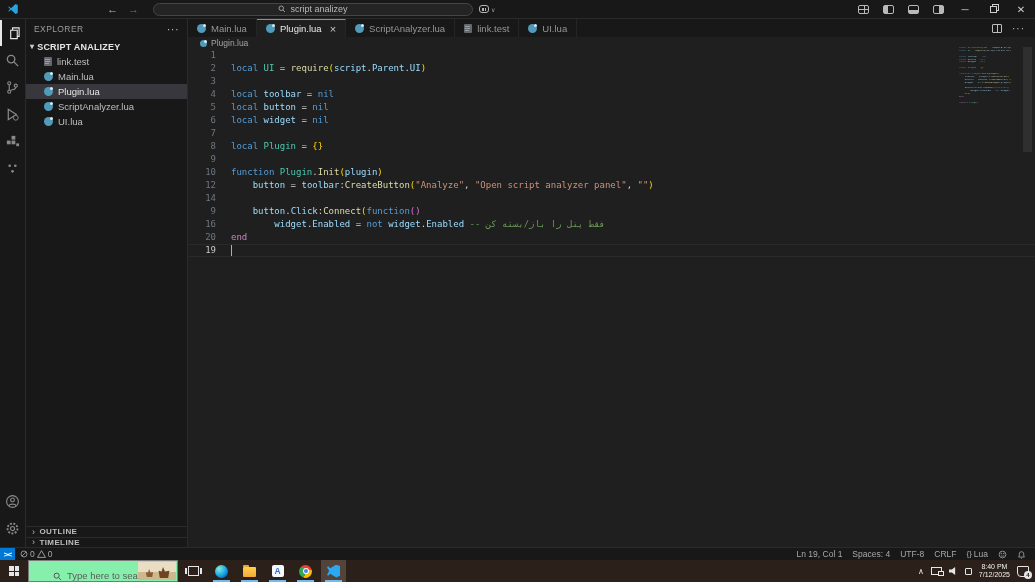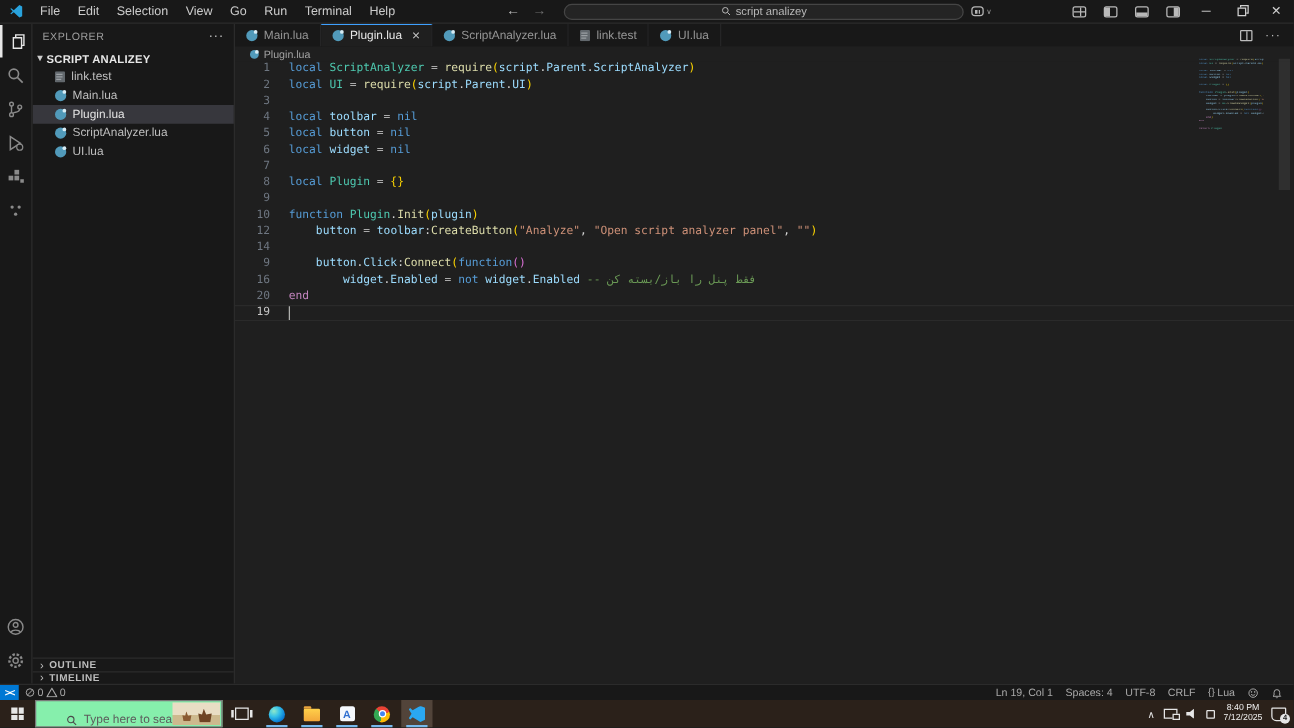--- a/index.html
+++ b/index.html
@@ -121,30 +121,20 @@
 </style>
 </head>
 <body>
 
 <div class="titlebar">
   <span class="vsc-logo">
     <svg width="12" height="12" viewBox="0 0 24 24">
         <path fill="#29a3dd" d="M17 2 L8 10.3 L4 7.2 L2.5 8 L6.3 12 L2.5 16 L4 16.8 L8 13.7 L17 22 L21.5 19.8 V4.2 Z"></path>
       </svg>
   </span>
-  <span style="display:flex">
-      <span class="menu-item">File</span>
-      <span class="menu-item">Edit</span>
-      <span class="menu-item">Selection</span>
-      <span class="menu-item">View</span>
-      <span class="menu-item">Go</span>
-      <span class="menu-item">Run</span>
-      <span class="menu-item">Terminal</span>
-      <span class="menu-item">Help</span>
-    </span>
   <span class="nav-arrows">
     <span class="nav-arrow">←</span>
     <span class="nav-arrow fwd">→</span>
   </span>
   <div class="cmd-center">
     <svg width="8" height="8" viewBox="0 0 16 16">
         <circle cx="6.5" cy="6.5" r="4.5" fill="none" stroke="#b9b9b9" stroke-width="1.6"></circle>
         <line x1="10" y1="10" x2="14" y2="14" stroke="#b9b9b9" stroke-width="1.6"></line>
       </svg>
     <span>script analizey</span>
@@ -297,21 +287,20 @@
     </span>
   </div>
   <div class="breadcrumb">
     <span class="ficon lua"></span>
     <span>Plugin.lua</span>
   </div>
   <div class="code-area">
     <div>
         <div class="code-line">
           <span class="ln">1</span>
-          <span class="lt"><span class="tk-k">local </span><span class="tk-t">ScriptAnalyzer</span><span class="tk-w"> = </span><span class="tk-f">require</span><span class="tk-g">(</span><span class="tk-v">script</span><span class="tk-w">.</span><span class="tk-v">Parent</span><span class="tk-w">.</span><span class="tk-v">ScriptAnalyzer</span><span class="tk-g">)</span></span>
         </div>
         <div class="code-line">
           <span class="ln">2</span>
           <span class="lt"><span class="tk-k">local </span><span class="tk-t">UI</span><span class="tk-w"> = </span><span class="tk-f">require</span><span class="tk-g">(</span><span class="tk-v">script</span><span class="tk-w">.</span><span class="tk-v">Parent</span><span class="tk-w">.</span><span class="tk-v">UI</span><span class="tk-g">)</span></span>
         </div>
         <div class="code-line">
           <span class="ln">3</span>
           <span class="lt"></span>
         </div>
         <div class="code-line">

